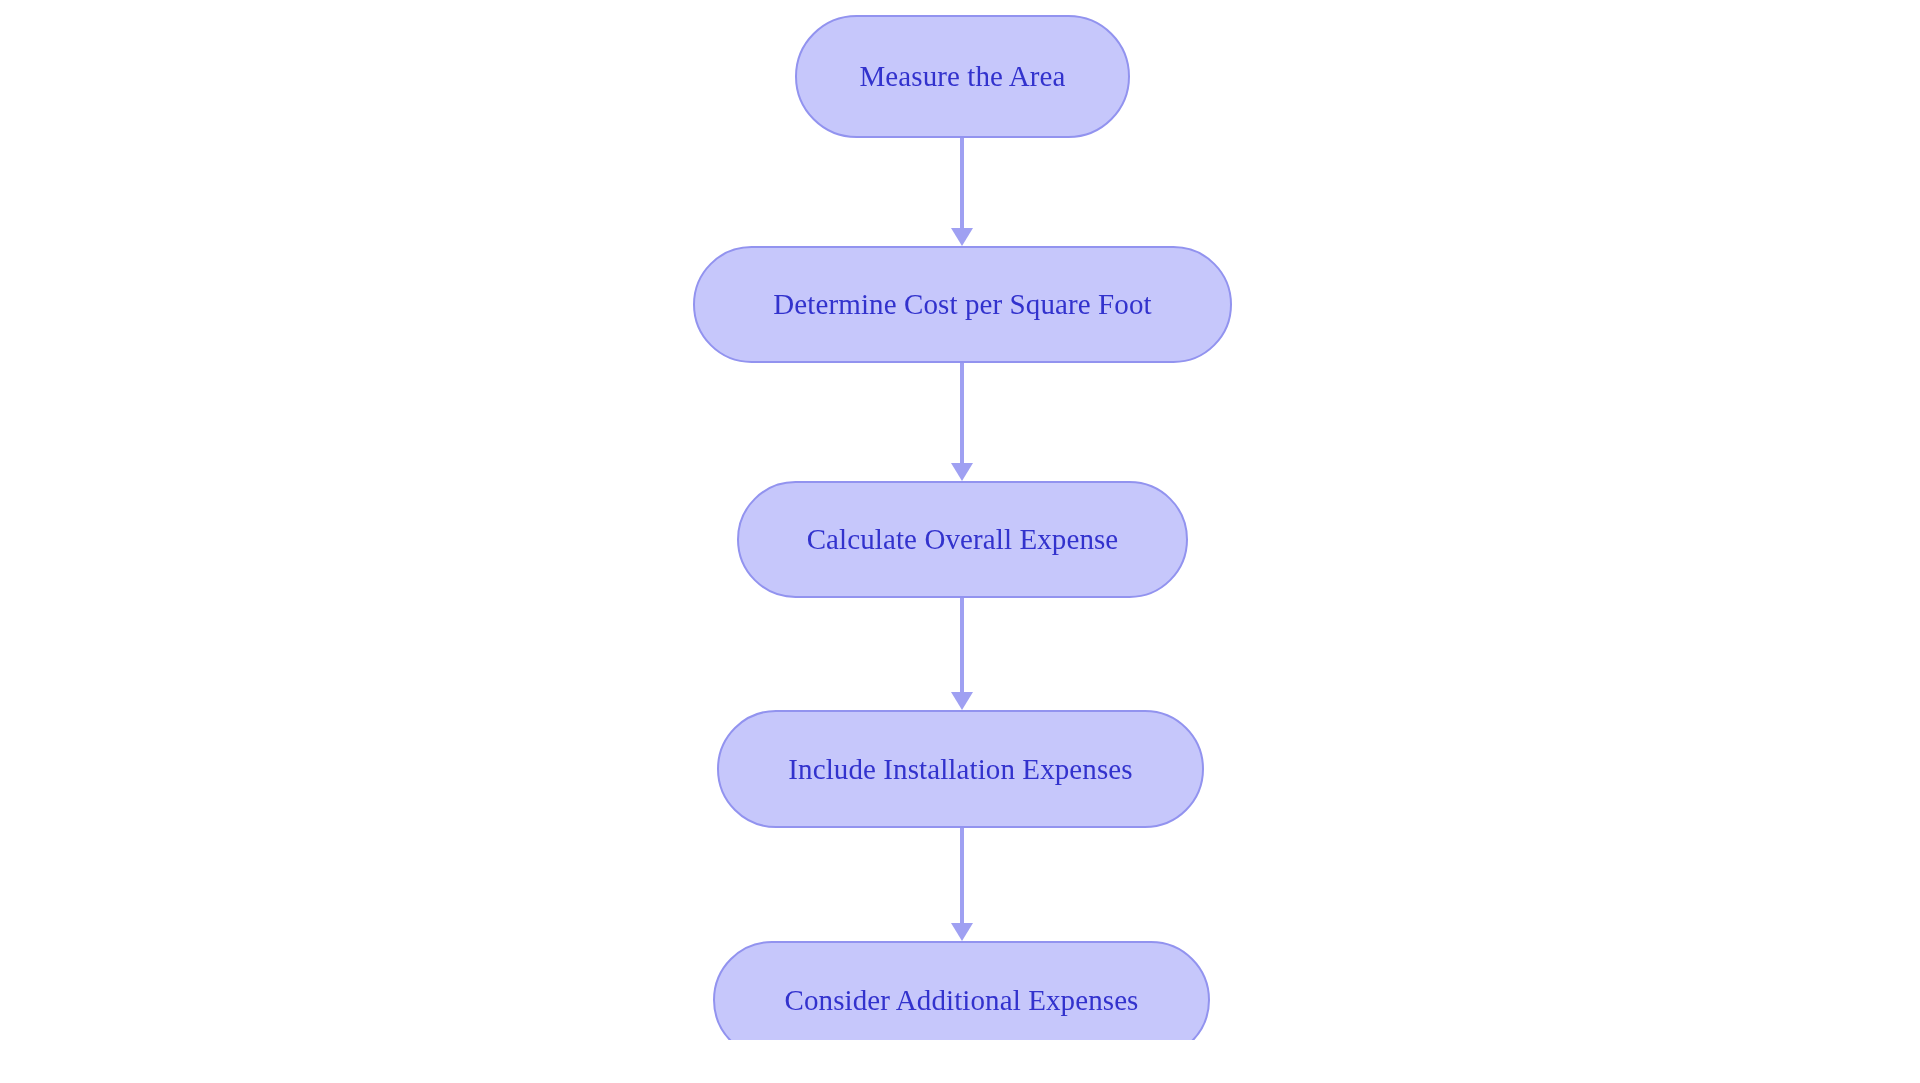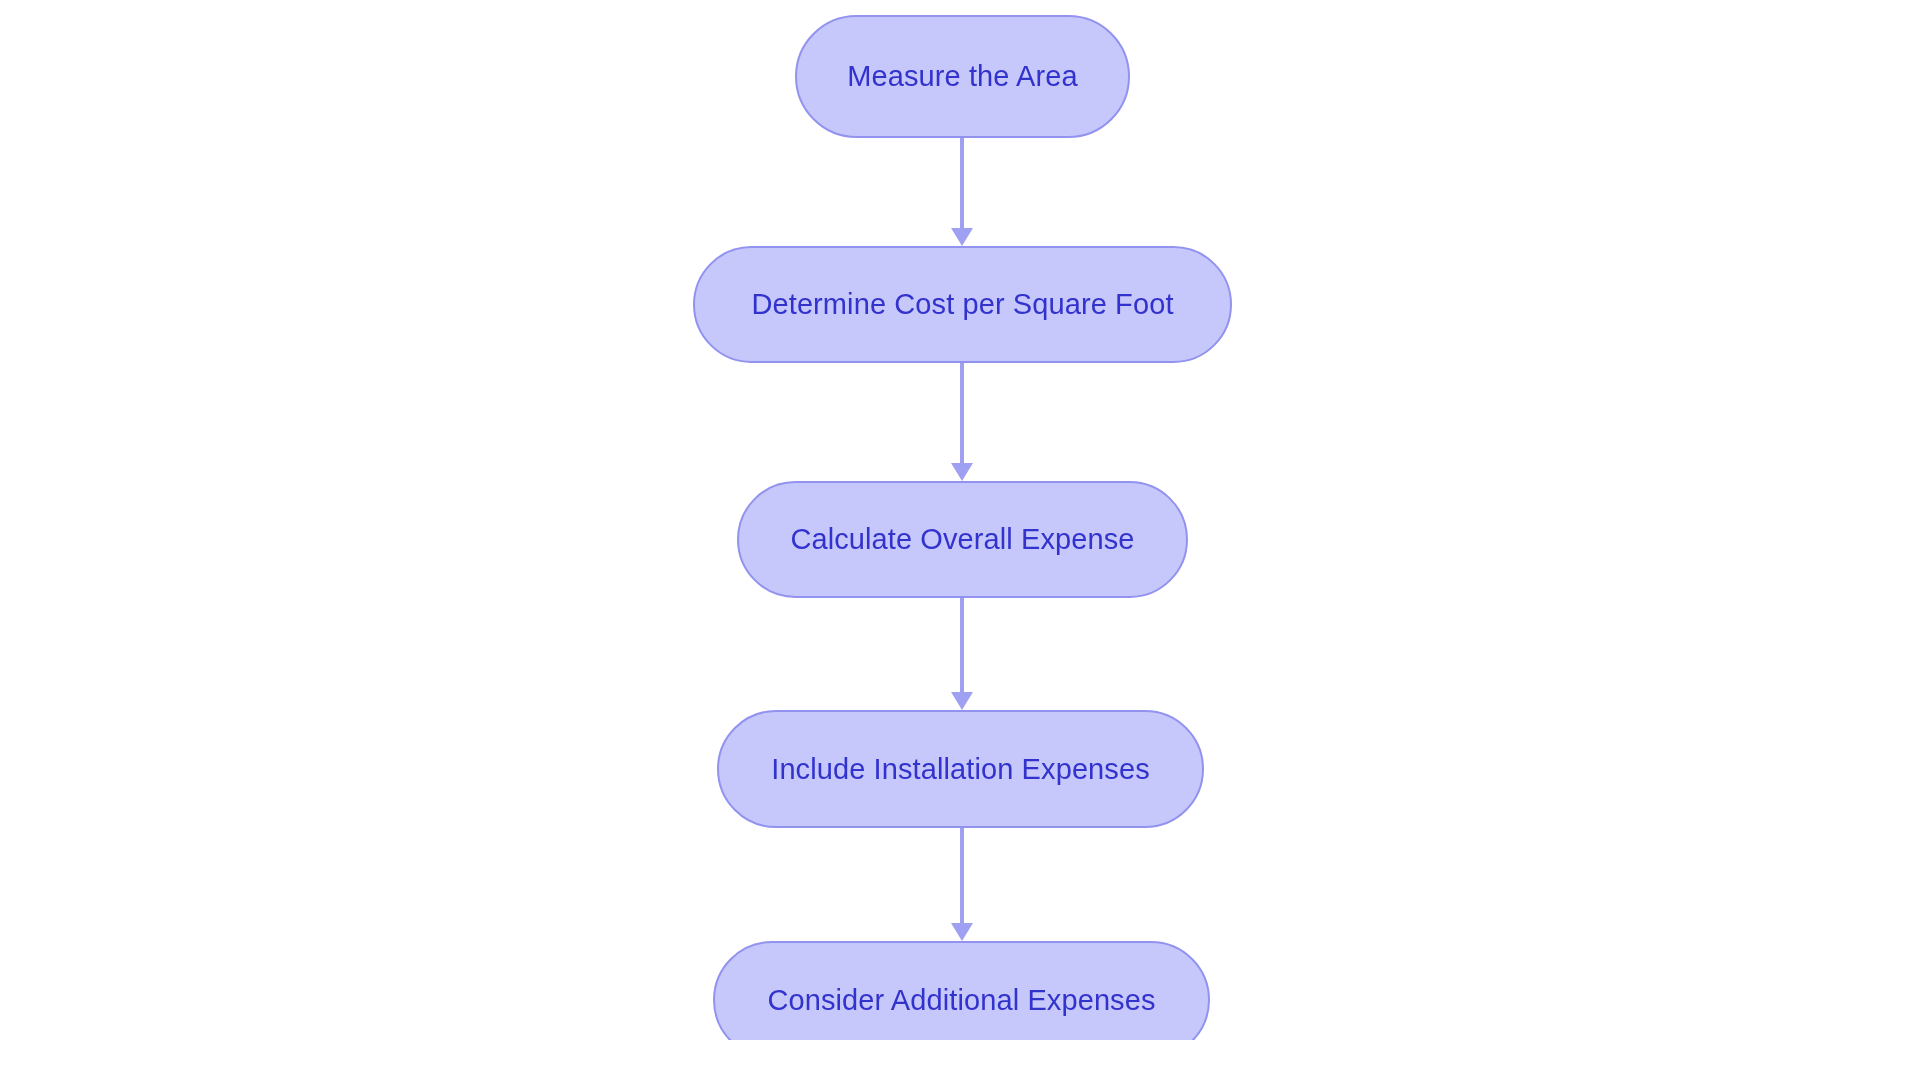--- a/index.html
+++ b/index.html
@@ -6,21 +6,21 @@
     margin: 0;
     padding: 0;
     background: #ffffff;
   }
   #canvas {
     position: relative;
     width: 1920px;
     height: 1040px;
     background: #ffffff;
     overflow: hidden;
-    font-family: Liberation Sans, sans-serif;
+    font-family: Liberation Serif, serif;
   }
   .flow-node {
     position: absolute;
     box-sizing: border-box;
     display: flex;
     align-items: center;
     justify-content: center;
     background: #c6c7fb;
     border: 2px solid #9293ef;
     border-radius: 9999px;

